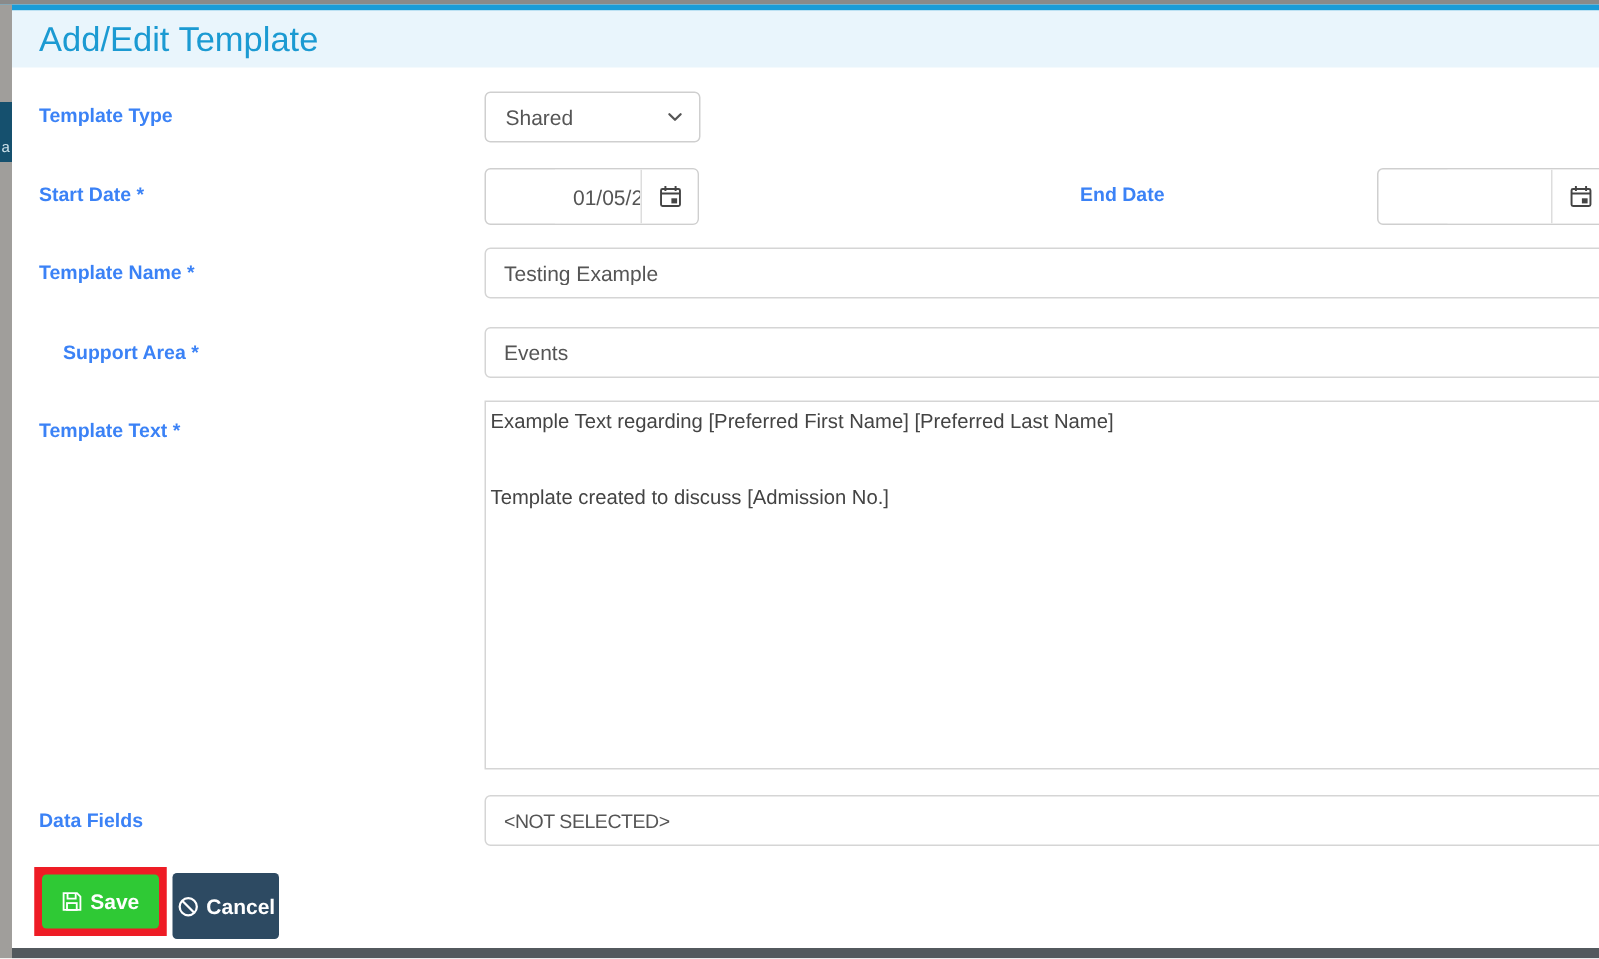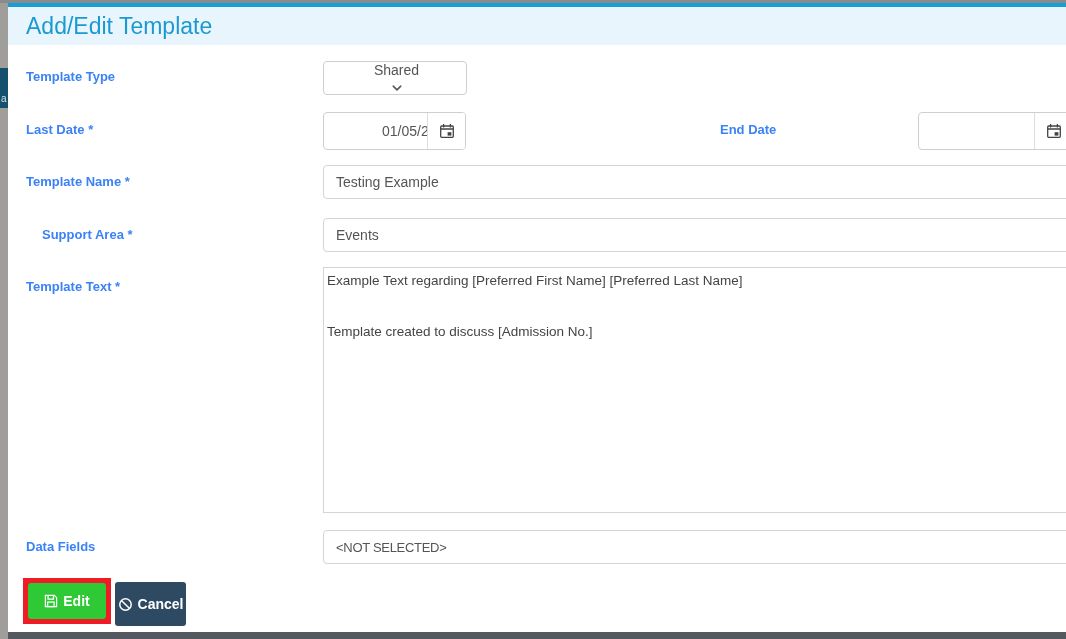--- a/index.html
+++ b/index.html
@@ -29,21 +29,21 @@
     position: absolute; height: 34px; border: 1px solid #d5d5d5; border-radius: 4px;
     font-family: "Liberation Sans", sans-serif; font-size: 14px; color: #555;
     padding: 0 10px 0 12px; background: #fff; outline: none;
   }
   .condensed { font-size: 13px; letter-spacing: -0.3px; }
 
   
   .select-box {
     position: absolute; left: 323px; top: 61px; width: 144px; height: 34px;
     border: 1px solid #cfcfcf; border-radius: 4px; background: #fff;
-    display: flex; align-items: center; padding: 0 10px 0 13px; cursor: pointer; flex-direction: column;
+    display: flex; align-items: center; padding: 0 10px 0 13px; cursor: pointer;
   }
   .select-box .sel-text { flex: 1; font-size: 14px; color: #555; }
 
   
   .date-group {
     position: absolute; height: 38px; border: 1px solid #cfcfcf; border-radius: 4px;
     background: #fff; display: flex; align-items: stretch; overflow: hidden; padding-left: 46px;
   }
   .date-input {
     flex: 1; border: none; outline: none; min-width: 0;
@@ -99,21 +99,21 @@
   <div class="fld-label" style="left:26px; top:70px;">Template Type</div>
   <div class="select-box">
     <span class="sel-text">Shared</span>
     <span class="icn">
       <svg width="12" height="12" viewBox="0 0 16 16">
           <path d="M3 5.5l5 5 5-5" fill="none" stroke="#555" stroke-width="2" stroke-linecap="round" stroke-linejoin="round"></path>
         </svg>
     </span>
   </div>
 
-  <div class="fld-label" style="left:26px; top:123px;">Last Date *</div>
+  <div class="fld-label" style="left:26px; top:123px;">Start Date *</div>
   <div class="date-group" style="left:323px; top:112px; width:143px;">
     <input class="date-input" value="01/05/2022" style="">
     <button class="date-btn">
       <span class="icn">
         <svg width="16" height="16" viewBox="0 0 16 16">
             <g fill="none" stroke="#444" stroke-width="1.3">
               <rect x="1.7" y="3" width="12.6" height="11.3" rx="1"></rect>
               <path d="M4.6 1v3.4M11.4 1v3.4M1.7 6h12.6"></path>
             </g>
             <rect x="8.6" y="9.2" width="3.8" height="3.4" fill="#444"></rect>
@@ -157,21 +157,21 @@
     <button class="save-btn">
       <span class="icn">
         <svg width="14" height="14" viewBox="0 0 16 16">
             <g fill="none" stroke="#fff" stroke-width="1.4">
               <path d="M1.6 1.6h10.2l2.6 2.6v10.2H1.6z"></path>
               <path d="M4.6 1.6v4.2h6.2V1.6"></path>
               <rect x="4.2" y="9.2" width="7.4" height="5.2"></rect>
             </g>
           </svg>
       </span>
-      <span>Edit</span>
+      <span>Save</span>
     </button>
   </div>
 
   <button class="cancel-btn">
     <span class="icn">
       <svg width="15" height="15" viewBox="0 0 16 16">
           <g fill="none" stroke="#fff" stroke-width="1.6">
             <circle cx="8" cy="8" r="6.1"></circle>
             <path d="M3.9 3.9l8.2 8.2"></path>
           </g>

